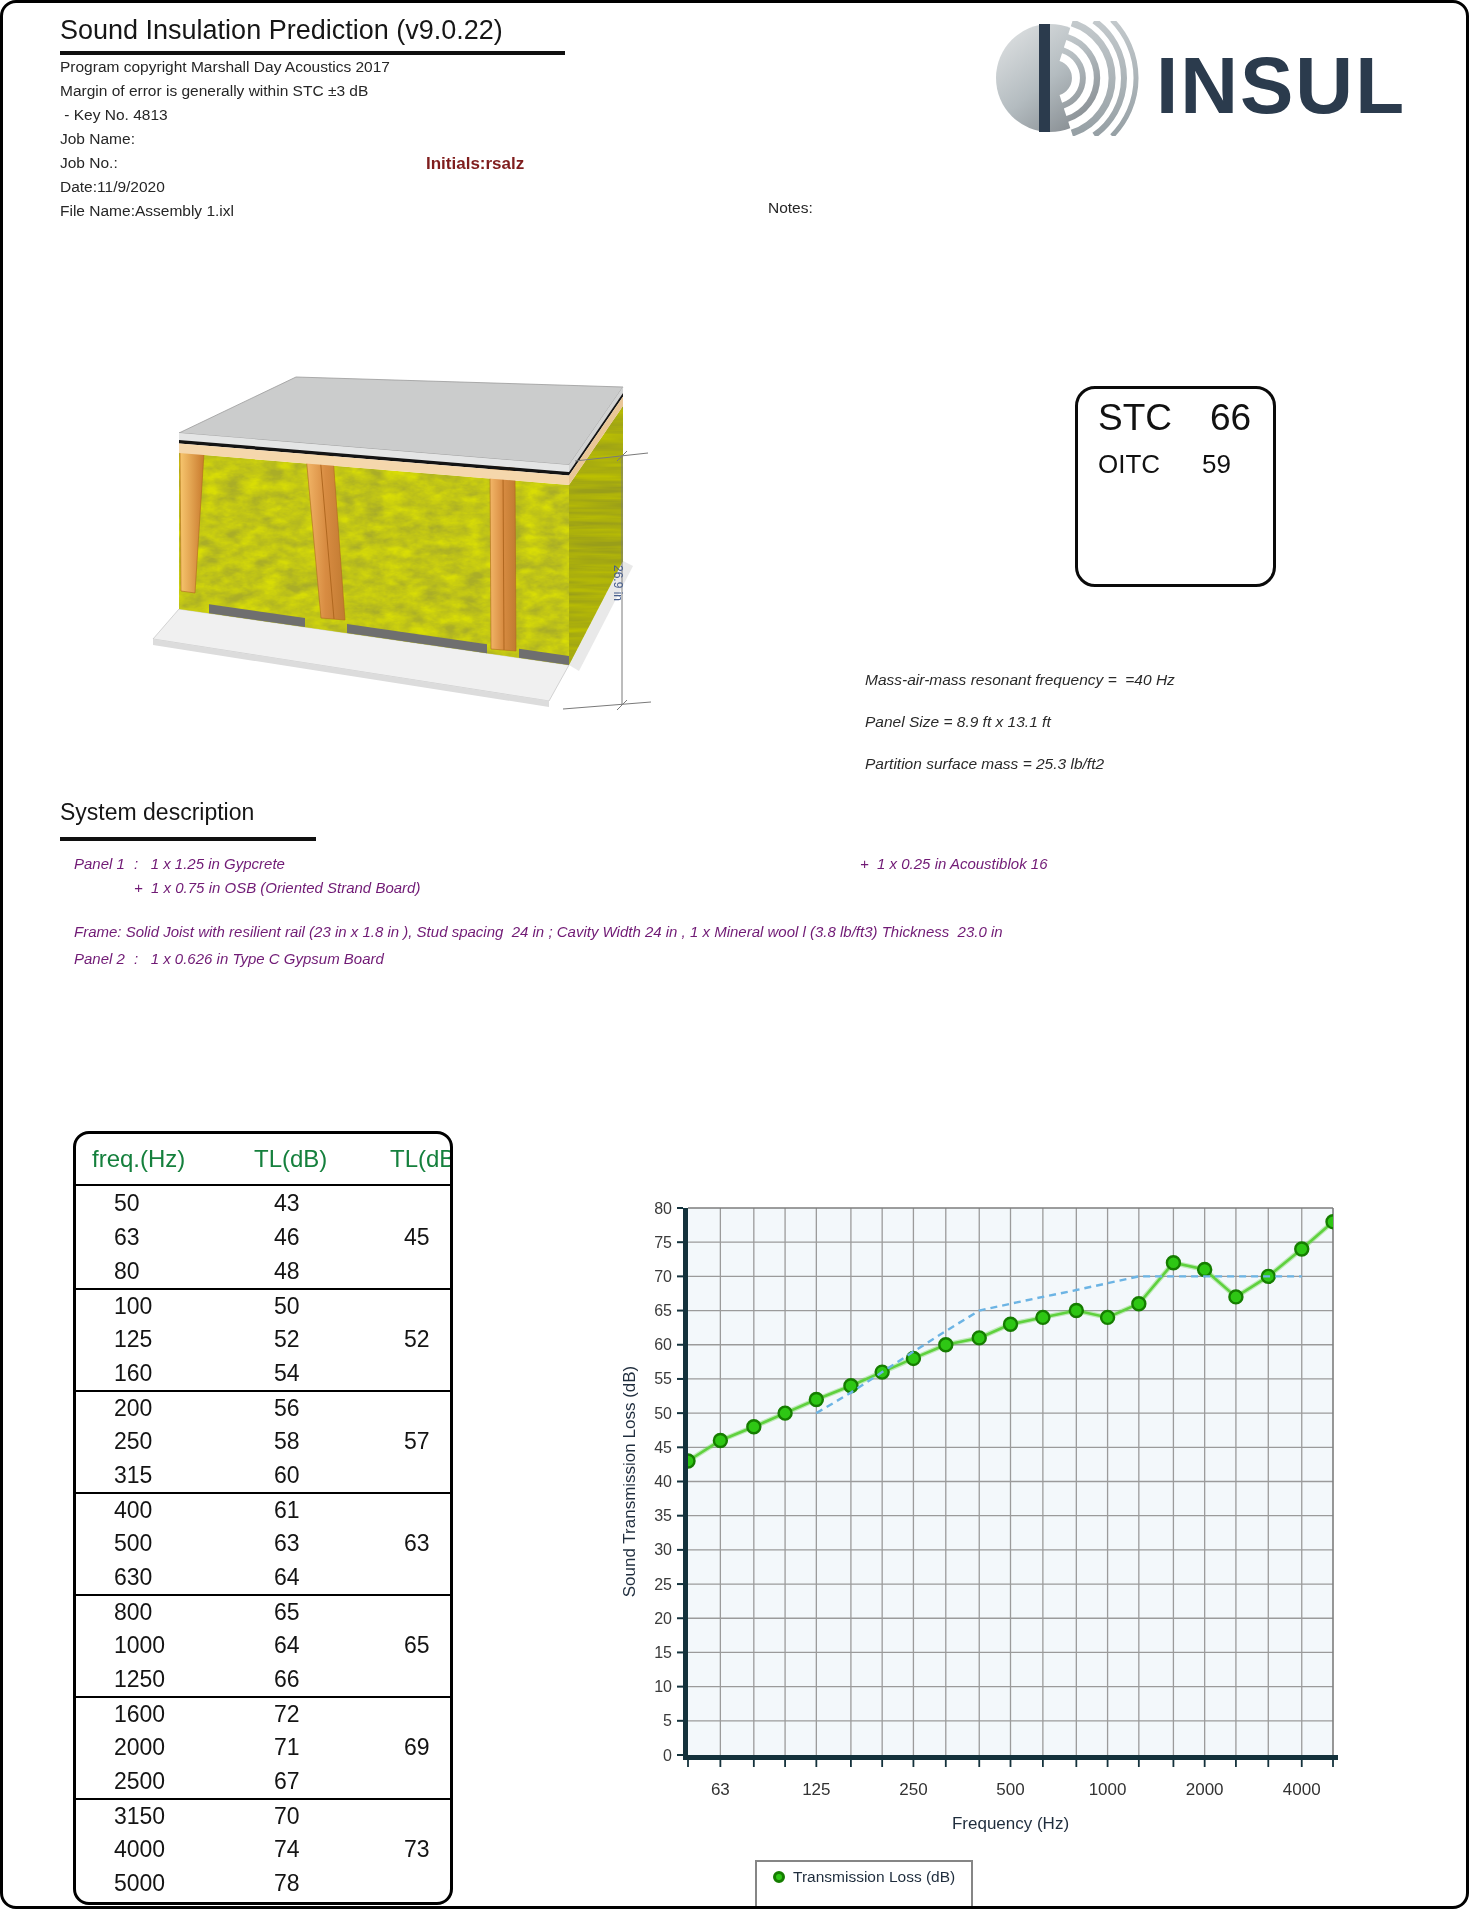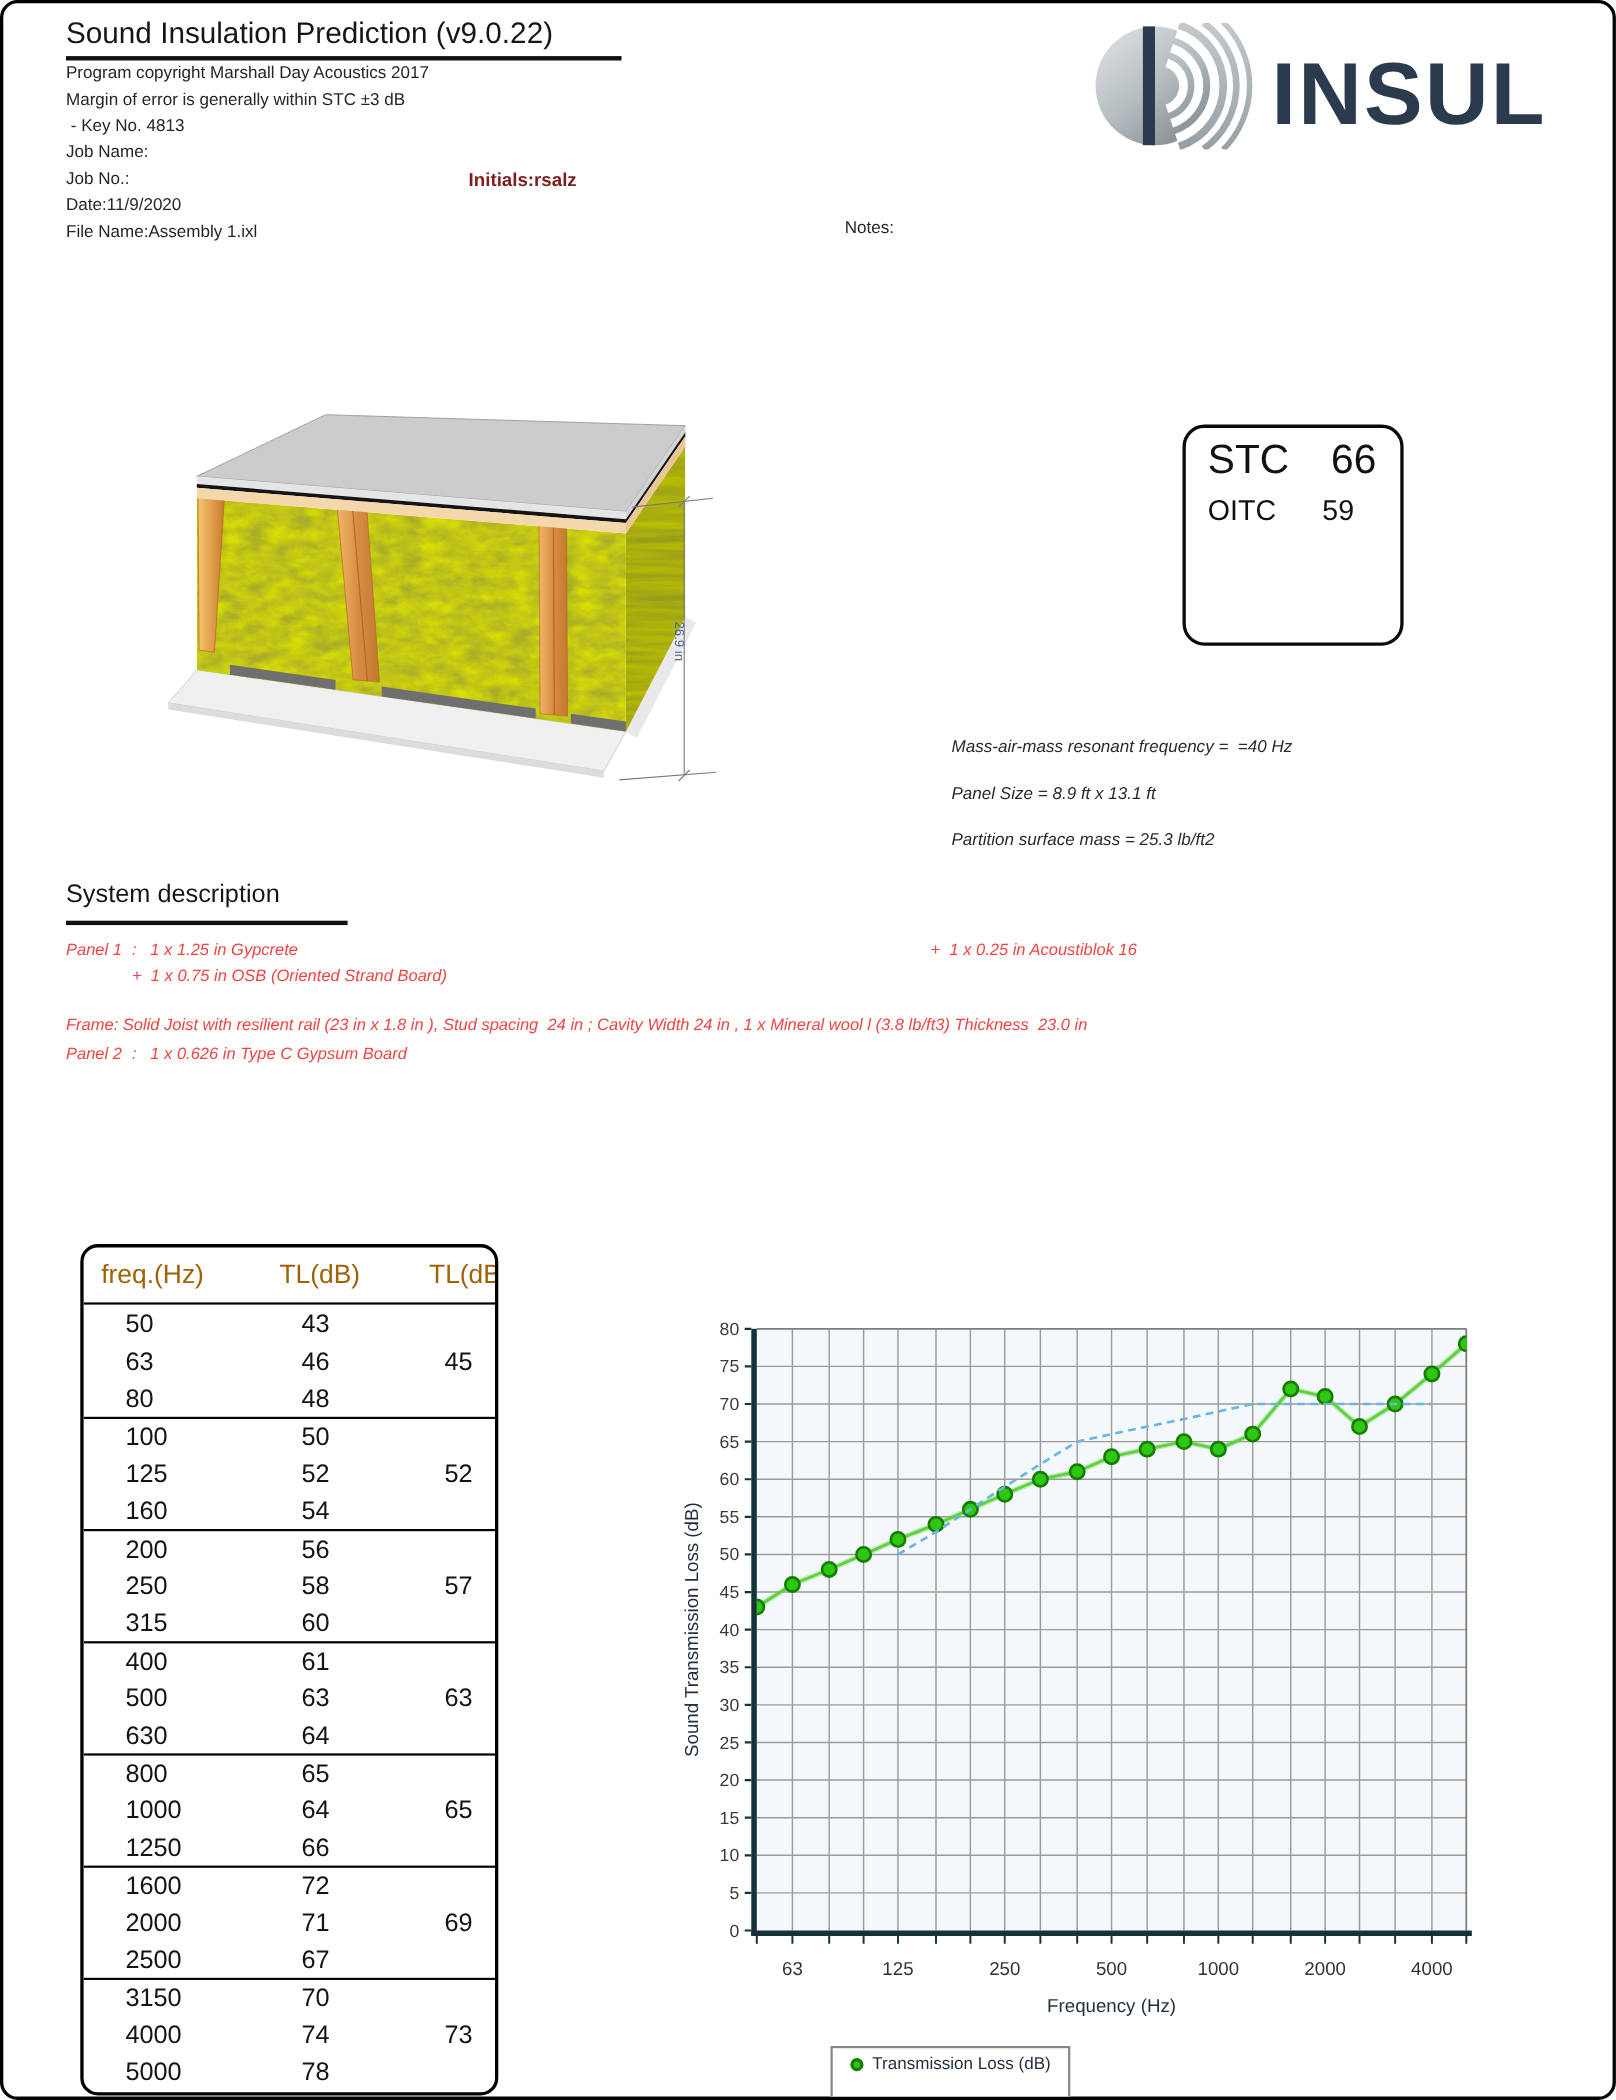--- a/index.html
+++ b/index.html
@@ -18,24 +18,24 @@
   .stc-box{left:1072px;top:383px;width:201px;height:201px;border:3px solid #0a0a0a;border-radius:20px;}
   .stc-row{position:absolute;left:20px;top:8px;font-size:37px;color:#111;}
   .stc-row .val{margin-left:38px;}
   .oitc-row{position:absolute;left:20px;top:60px;font-size:26px;color:#111;}
   .oitc-row .val{margin-left:42px;}
   
   .ainfo{left:862px;font-size:15.5px;font-style:italic;color:#2a2a2a;}
   
   .sys-h{left:57px;top:796px;font-size:23px;color:#161616;}
   .sys-rule{left:57px;top:834px;width:256px;height:4px;background:#101010;}
-  .sdesc{font-size:15px;font-style:italic;color:#ef4444;}
+  .sdesc{font-size:15px;font-style:italic;color:#701a75;margin-left:14px;}
   
   .tbl{left:70px;top:1128px;width:380px;height:774px;border:3px solid #000;border-radius:16px;overflow:hidden;}
-  .tbl-head{display:grid;grid-template-columns:168px 118px 1fr;height:52px;border-bottom:2px solid #000;align-items:center;font-size:24px;color:#a16207;}
+  .tbl-head{display:grid;grid-template-columns:168px 118px 1fr;height:52px;border-bottom:2px solid #000;align-items:center;font-size:24px;color:#15803d;}
   .tbl-head .c1{padding-left:16px;}
   .tbl-head .c2{padding-left:10px;}
   .tbl-head .c3{padding-left:28px;}
   .tbl-row{display:grid;grid-template-columns:168px 118px 1fr;height:34px;align-items:center;font-size:23px;color:#141414;}
   .tbl-row .c1{padding-left:38px;}
   .tbl-row .c2{padding-left:30px;}
   .tbl-row .c3{padding-left:42px;}
   .tbl-row.g{border-top:2px solid #000;}
   
   #chart-svg{position:absolute;left:590px;top:1150px;}

